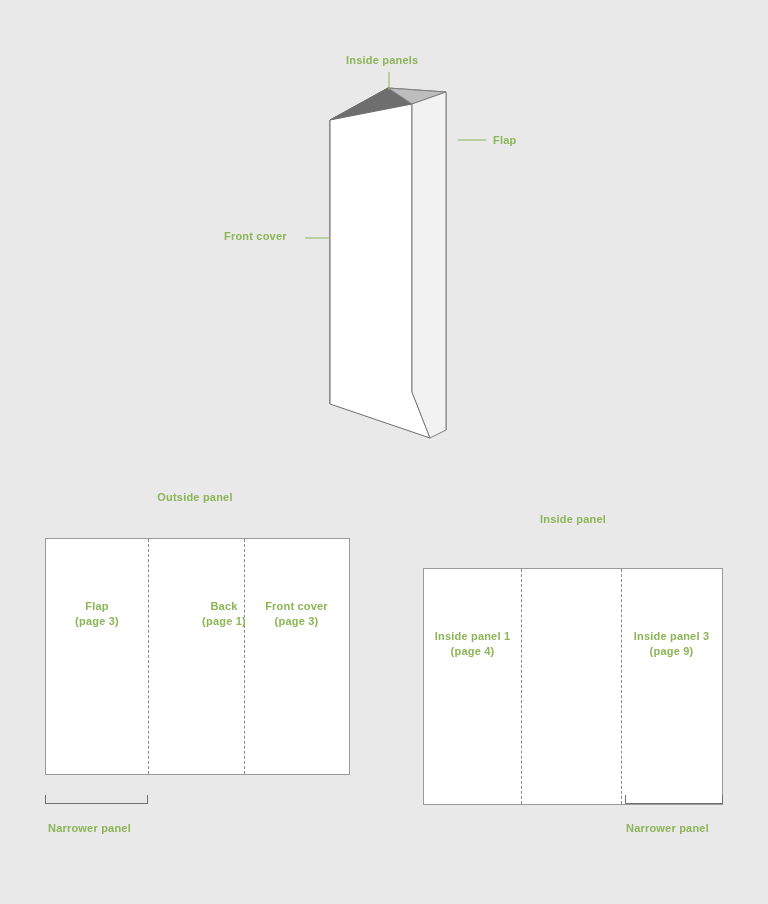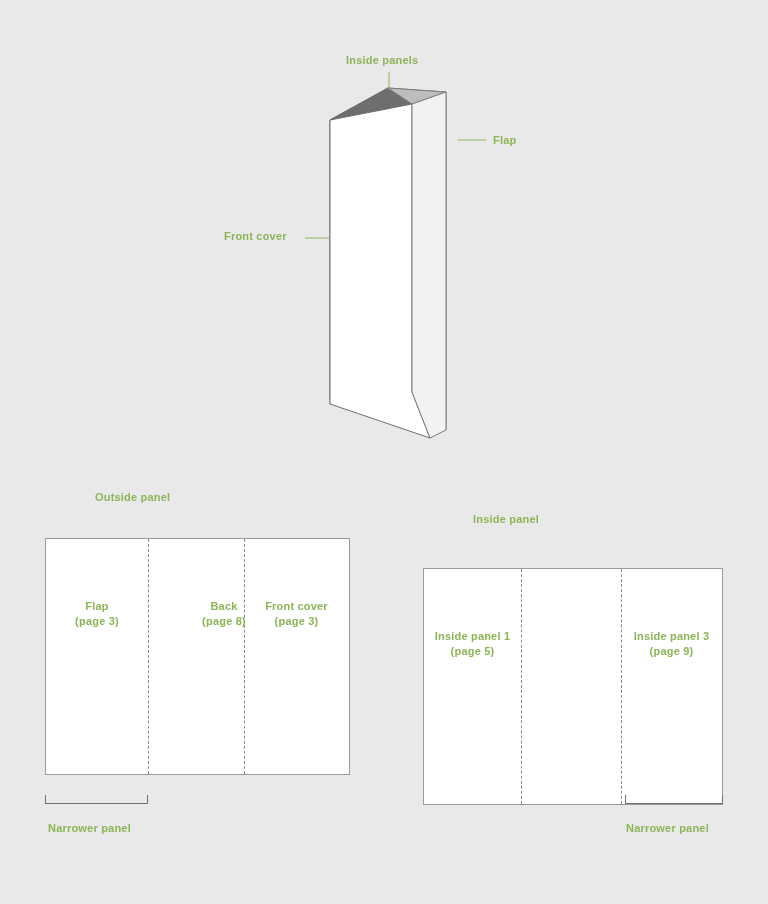--- a/index.html
+++ b/index.html
@@ -49,21 +49,21 @@
   }
   #front-cover-label {
     position: absolute;
     left: 224px;
     top: 230px;
   }
 
   
   .flat-title {
     position: absolute;
-    text-align: left;
+    text-align: center;
   }
   #outside-title { left: 95px; top: 491px; width: 200px; }
   #inside-title  { left: 473px; top: 513px; width: 200px; }
 
   .sheet {
     position: absolute;
     background: #ffffff;
     border: 1px solid #9a9a9a;
     box-sizing: border-box;
   }
@@ -145,38 +145,38 @@
     <div class="fold" style="left:102px;"></div>
     <div class="fold" style="left:198px;"></div>
 
     <div class="label panel-label" style="left:0px;width:102px;">
       <span>Flap</span><br>
       <span>(page 3)</span>
     </div>
 
     <div class="label panel-label" style="left:102px;width:96px;padding-left:28px;">
       <span>Back</span><br>
-      <span>(page 8)</span>
+      <span>(page 1)</span>
     </div>
 
     <div class="label panel-label" style="left:198px;width:105px;">
       <span>Front cover</span><br>
       <span>(page 3)</span>
     </div>
   </div>
 
   <div class="label flat-title" id="inside-title">Inside panel</div>
 
   <div class="sheet" id="inside-sheet">
     <div class="fold" style="left:97px;"></div>
     <div class="fold" style="left:197px;"></div>
 
     <div class="label panel-label" style="left:0px;width:97px;">
       <span>Inside panel 1</span><br>
-      <span>(page 5)</span>
+      <span>(page 4)</span>
     </div>
 
 
     <div class="label panel-label" style="left:197px;width:101px;">
       <span>Inside panel 3</span><br>
       <span>(page 9)</span>
     </div>
   </div>
 
   <div class="bracket" id="bracket-left"></div>

